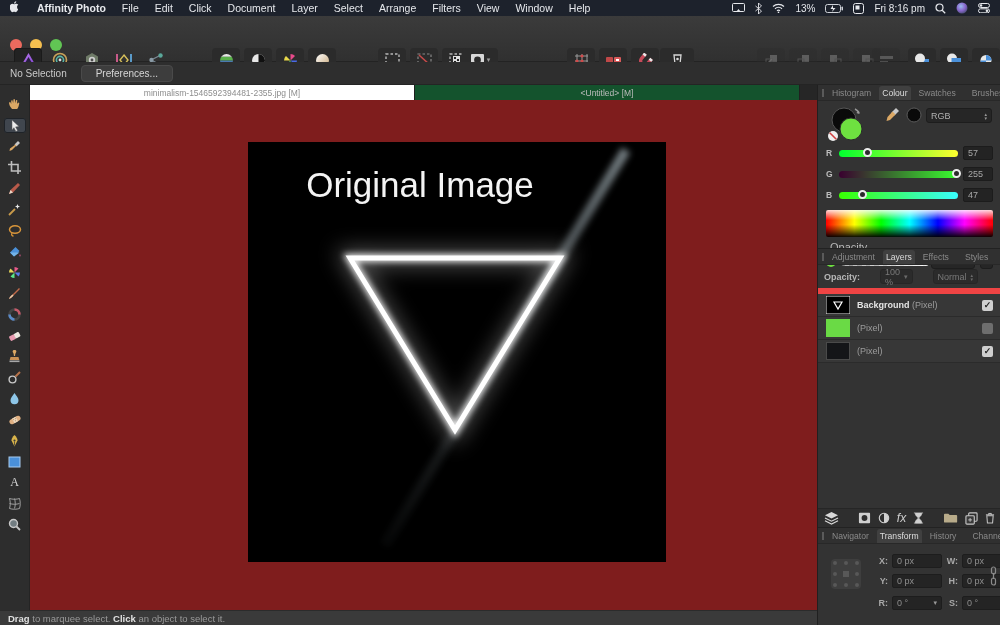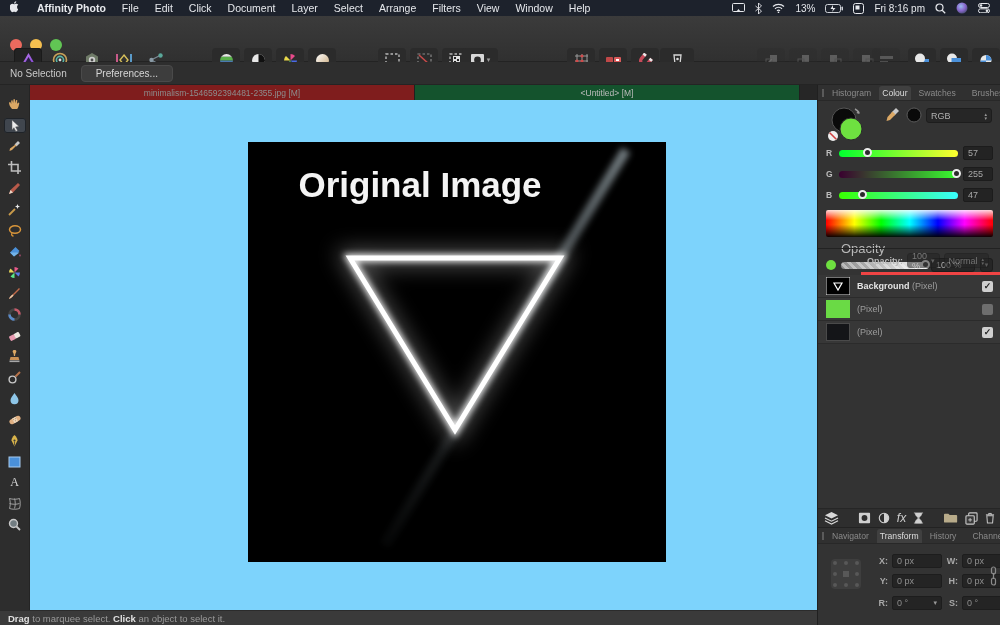--- a/index.html
+++ b/index.html
@@ -34,36 +34,36 @@
   #contextbar { position:absolute; left:0; top:62px; width:1000px; height:23px;
     background:#2e2e2e; border-bottom:1px solid #242424; display:flex; align-items:center;
     padding:0 10px; gap:14px; color:#c9c9c9; font-size:10px; }
   #prefsbtn { background:#3d3d3d; border:1px solid #4a4a4a; border-radius:4px;
     color:#d6d6d6; font-size:10px; padding:2px 14px; }
 
   
   #tabbar { position:absolute; left:30px; top:85px; width:787px; height:15px;
     background:#262626; display:flex; }
   .doctab { flex:1; display:flex; align-items:center; justify-content:center;
-    font-size:8.5px; color:#8d8d8d; background:#7f1d1d; border-right:1px solid #202020; }
+    font-size:8.5px; color:#8d8d8d; background:#ffffff; border-right:1px solid #202020; }
   .doctab.active { background:#14532d; color:#bcbcbc; }
   #tabfill { width:17px; background:#262626; }
 
   
   #tools { position:absolute; left:0; top:85px; width:30px; height:525px;
     background:#2d2d2d; border-right:1px solid #242424; display:flex; flex-direction:column;
     align-items:center; padding-top:12px; gap:6px; }
   .tool { width:22px; height:15px; display:flex; align-items:center; justify-content:center;
     border-radius:3px; }
   .tool.selected { background:#40464e; box-shadow:inset 0 0 0 1px #1f2328; }
   .tool svg { display:block; }
   .ttext { font-family:"Liberation Serif", serif; color:#d8d8d8; font-size:12px; }
 
   
-  #editor { position:absolute; left:30px; top:100px; width:787px; height:510px; background:#7dd3fc;font-weight:bold; }
+  #editor { position:absolute; left:30px; top:100px; width:787px; height:510px; background:#7f1d1d; }
   #canvas { position:absolute; left:218px; top:42px; width:418px; height:420px; background:#000; }
 
   
   #statusbar { position:absolute; left:0; top:610px; width:817px; height:15px;
     background:#3a3a3a; border-top:1px solid #2b2b2b; display:flex; align-items:center;
     padding:0 8px; font-size:9.5px; color:#9a9a9a; white-space:pre; }
   #statusbar b { color:#e0e0e0; }
 
   
   #rightpanel { position:absolute; left:817px; top:85px; width:183px; height:540px;
@@ -88,22 +88,22 @@
     padding-left:4px; }
   #spectrum { margin:8px 8px 0 8px; height:27px; border-radius:2px;
     background:
       linear-gradient(to bottom, rgba(255,255,255,.85), rgba(255,255,255,0) 38%, rgba(0,0,0,0) 55%, rgba(0,0,0,.95)),
       linear-gradient(to right,#f00,#ff0 17%,#0f0 33%,#0ff 50%,#00f 67%,#f0f 83%,#f00); }
   .dropbox { background:#262626; border:1px solid #1d1d1d; border-radius:3px; height:15px;
     display:flex; align-items:center; padding:0 4px; gap:4px; color:#b0b0b0; }
   .stepper { display:flex; flex-direction:column; font-size:5px; line-height:4px; color:#999; margin-left:auto; }
 
   
-  .lcontrols { display:flex; align-items:center; gap:4px; padding:4px 6px;
-    border-bottom:3px solid #ef4444;margin-left:43px; }
+  .lcontrols { display:flex; align-items:center; gap:20px; padding:4px 6px;
+    border-bottom:6px solid #ef4444; }
   .lrow { height:23px; display:flex; align-items:center; gap:7px; padding:0 8px;
     background:#373737; border-bottom:1px solid #2b2b2b; }
   .lthumb { width:24px; height:18px; flex:none; }
   .lname { font-size:9px; color:#9c9c9c; }
   .lname b { color:#e4e4e4; }
   .chk { margin-left:auto; width:11px; height:11px; border-radius:2px; background:#cfcfcf;
     color:#222; font-size:9px; line-height:11px; text-align:center; font-weight:bold; }
   .chk.off { background:#6e6e6e; }
   .lfoot { position:absolute; bottom:0; left:0; width:100%; height:19px; background:#2e2e2e;
     border-top:1px solid #262626; display:flex; align-items:center; padding:0 6px; gap:7px; }
@@ -656,36 +656,46 @@
       <span class="valbox">255</span>
     </div>
     <div class="srow">
       <span class="slabel">B</span>
       <span class="track" style="background:linear-gradient(to right,rgb(57,255,0),rgb(57,255,255))">
           <span class="knob" style="left:16%"></span>
         </span>
       <span class="valbox">47</span>
     </div>
     <div id="spectrum"></div>
-    <div style="padding:4px 8px 0 23px;font-size:13px;color:#b8b8b8">Opacity</div>
+    <div style="padding:4px 8px 0 12px;font-size:11px;color:#b8b8b8">Opacity</div>
     <div class="srow" style="margin-top:2px">
       <span style="width:10px;height:10px;border-radius:50%;background:#6ee040;flex:none"></span>
       <span class="track" style="background:linear-gradient(to right,rgba(255,255,255,.15),rgba(255,255,255,.95)),repeating-linear-gradient(45deg,#777 0 3px,#aaa 3px 6px)">
           <span class="knob" style="left:94%;border-color:#f8f8f8;background:#444"></span>
         </span>
       <span class="dropbox" style="width:44px;height:14px">
           <span>100 %</span>
         </span>
       <span class="dropbox" style="width:13px;height:14px;justify-content:center">
           <span class="caret">▾</span>
         </span>
     </div>
   </div>
 
   <div class="section" style="top:163px;height:279px;border-top:1px solid #222">
+    <div class="phead">
+      <span class="handle"></span>
+      <span class="ptab">Adjustment</span>
+      <span class="ptab active">Layers</span>
+      <span class="ptab">Effects</span>
+      <span class="sep"></span>
+      <span class="ptab">Styles</span>
+      <span class="sep"></span>
+
+    </div>
     <div class="lcontrols">
       <span style="font-weight:bold;color:#b8b8b8">Opacity:</span>
       <span class="dropbox" style="width:42px;opacity:.55">
           <span>100 %</span>
           <span class="caret">▾</span>
         </span>
       <span class="dropbox" style="width:70px;opacity:.55">
           <span>Normal</span>
           <span class="stepper">
             <span>▴</span>

